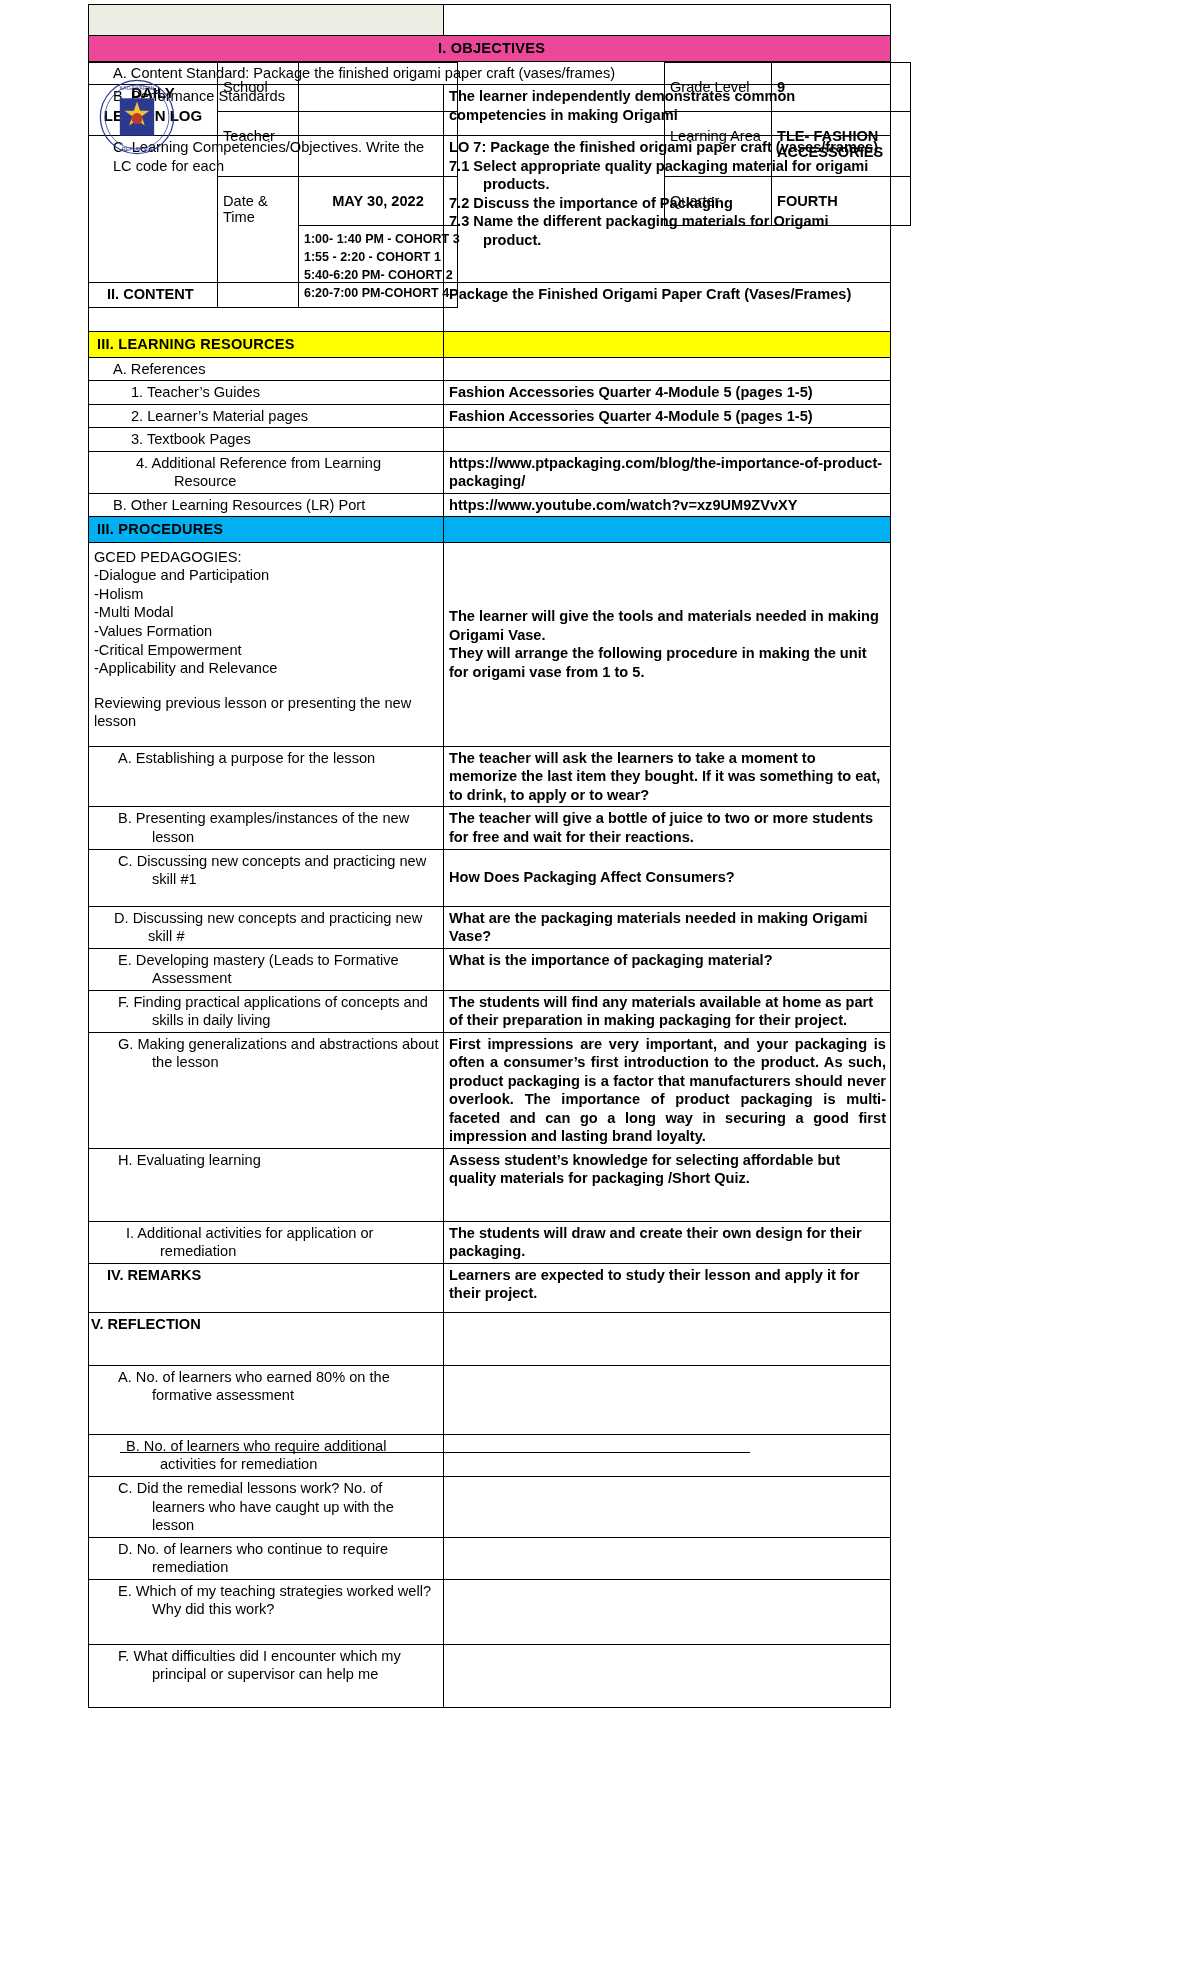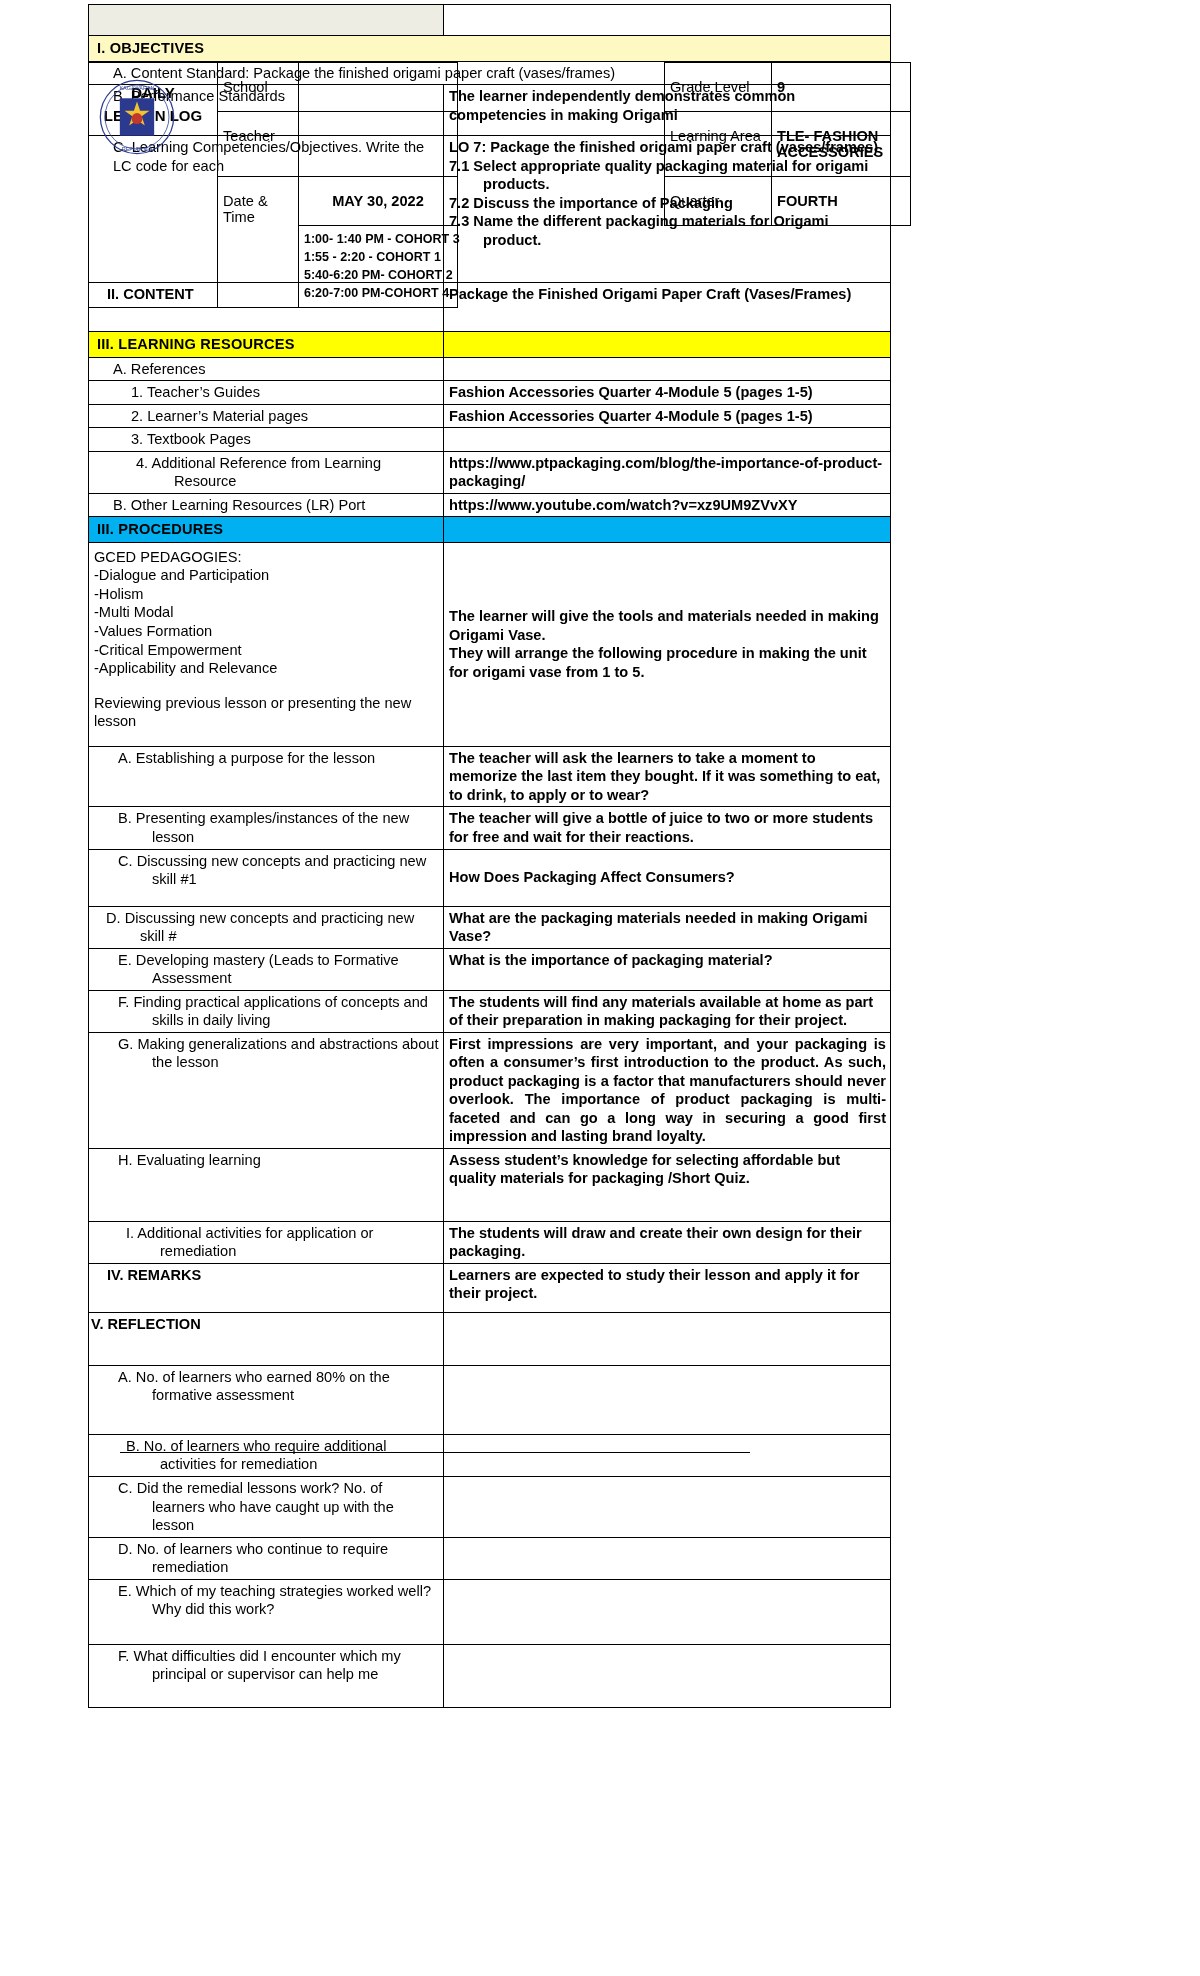--- a/index.html
+++ b/index.html
@@ -6,21 +6,21 @@
   body{width:1200px;height:1976px;position:relative;font-family:"Liberation Sans",sans-serif;color:#000;}
   .page{position:absolute;left:0;top:0;width:1200px;height:1976px;overflow:hidden;}
 
   
   table.main{position:absolute;left:88px;top:4px;width:784px;border-collapse:collapse;table-layout:fixed;}
   table.main td{border:1px solid #000;vertical-align:top;padding:2px 4px 2px 5px;font-size:14.6px;line-height:1.27;}
   .col-l{width:345px;}
   .col-r{width:437px;font-weight:bold;}
 
   .band{font-weight:bold;font-size:16px;letter-spacing:.2px;padding:3px 4px 3px 8px !important;}
-  .band-green{background:#fef9c3;}
+  .band-green{background:#ec4899;text-align:center;}
   .band-yellow{background:#FFFF00;}
   .band-blue{background:#00B0F0;}
   .band-plain{background:#fff;font-weight:bold;}
   .topfill{background:#EDEDE3;height:26px;border:1px solid #000;}
 
   .ind1{padding-left:24px !important;}
   .ind2{padding-left:42px !important;}
   .hang{display:block;padding-left:34px;text-indent:-34px;}
   .hang2{display:block;padding-left:38px;text-indent:-38px;}
   .justify{text-align:justify;}
@@ -153,21 +153,21 @@
       <td class="col-r">The teacher will give a bottle of juice to two or more students for free and wait for their reactions.</td>
     </tr>
     <tr>
       <td class="col-l" style="height:52px">
         <span class="hang" style="margin-left:24px">C.   Discussing new concepts and practicing new skill #1</span>
       </td>
       <td class="col-r" style="vertical-align:middle">How Does Packaging Affect Consumers?</td>
     </tr>
     <tr>
       <td class="col-l">
-        <span class="hang" style="margin-left:12px">D.   Discussing new concepts and practicing new skill #</span>
+        <span class="hang" style="margin-left:20px">D.   Discussing new concepts and practicing new skill #</span>
       </td>
       <td class="col-r">What are the packaging materials needed in making Origami Vase?</td>
     </tr>
     <tr>
       <td class="col-l">
         <span class="hang" style="margin-left:24px">E.   Developing mastery (Leads to Formative Assessment</span>
       </td>
       <td class="col-r">What is the importance of packaging material?</td>
     </tr>
     <tr>

